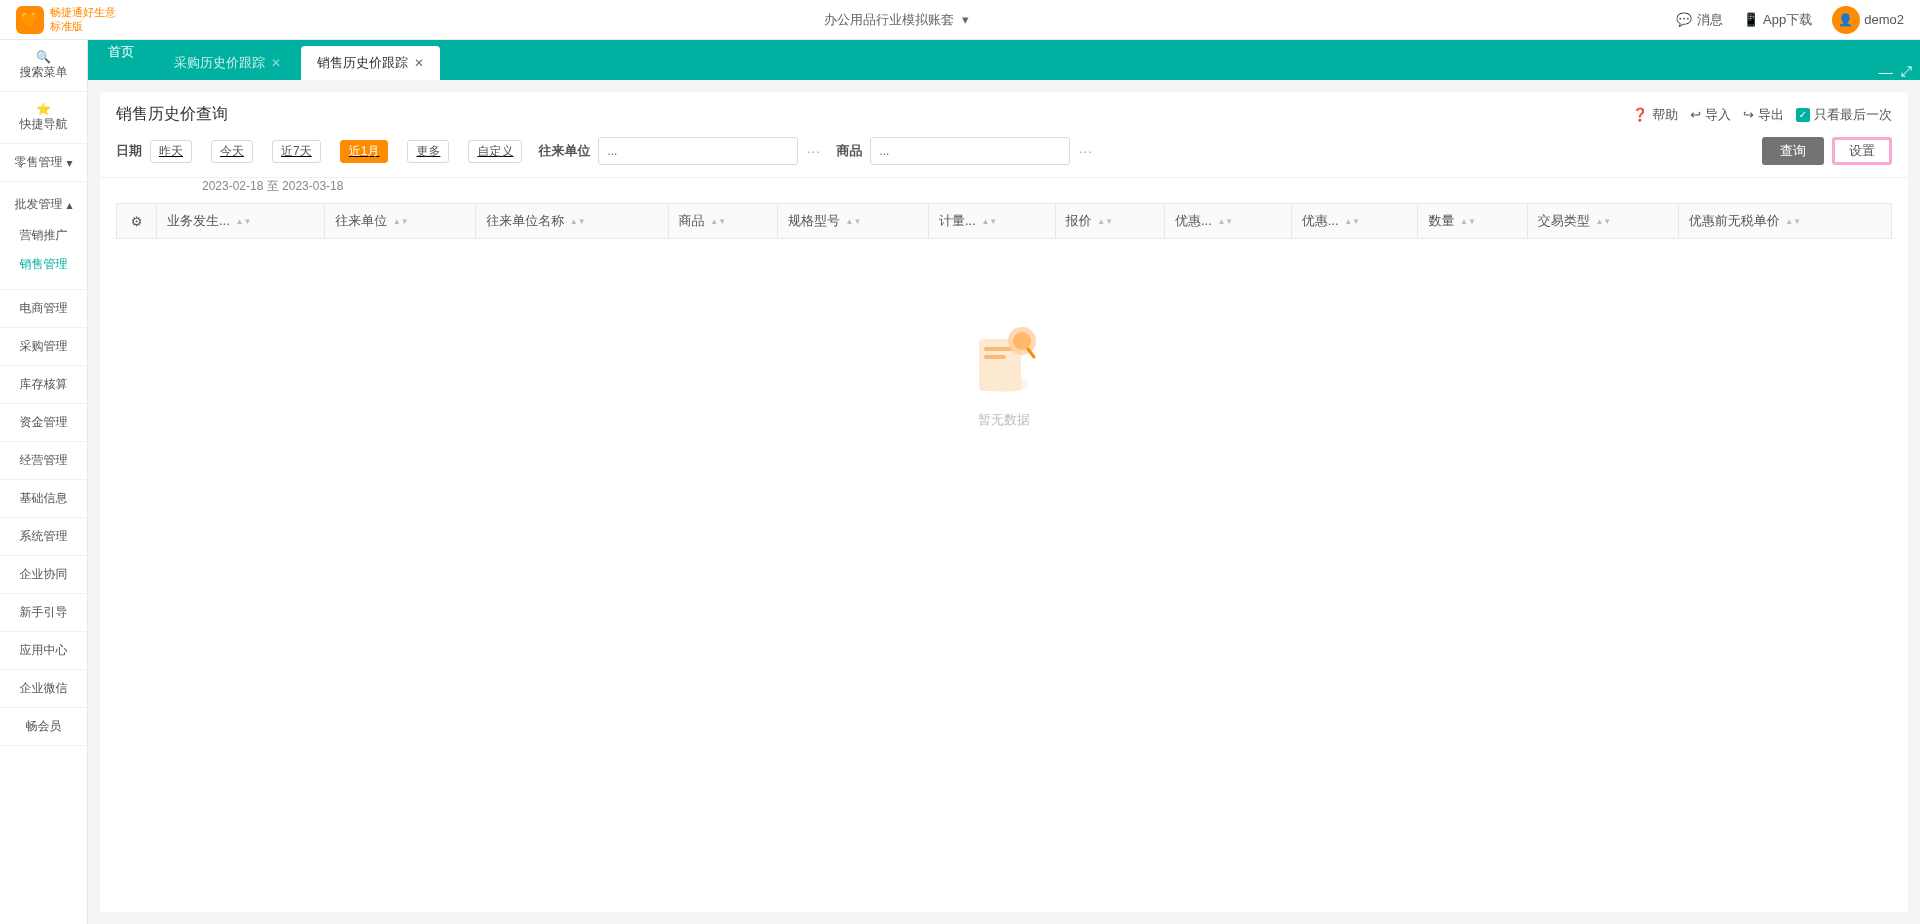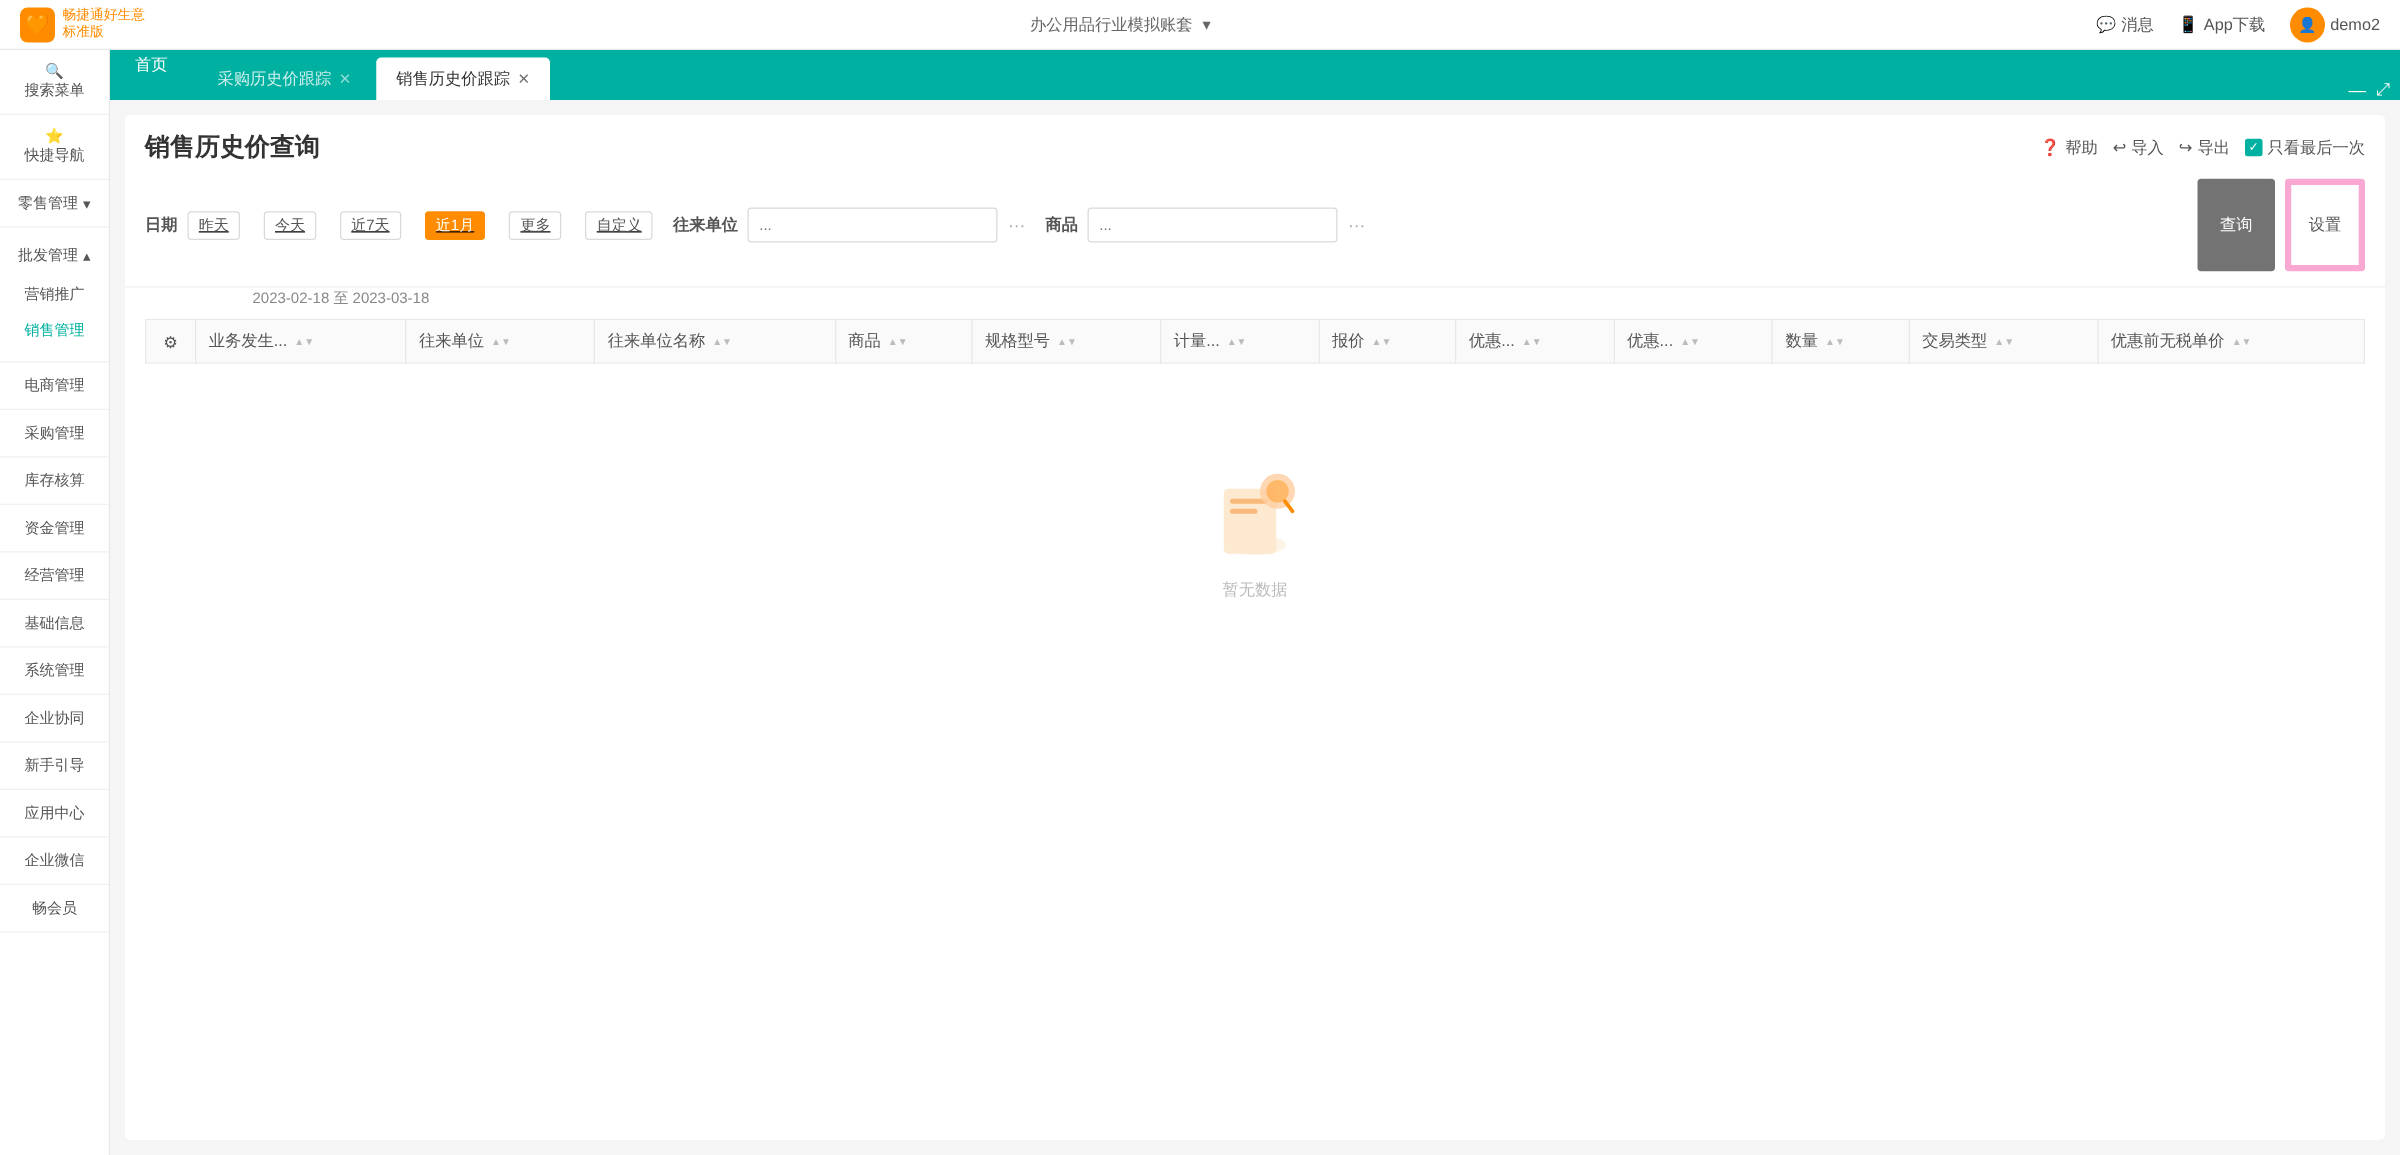--- a/index.html
+++ b/index.html
@@ -202,22 +202,22 @@
       border-radius: 4px;
       min-height: calc(100% - 0px);
     }
     .page-header {
       padding: 12px 16px 0;
       display: flex;
       align-items: center;
       justify-content: space-between;
     }
     .page-title {
-      font-size: 20px;
-      font-weight: 700;
+      font-size: 16px;
+      font-weight: 400;
       color: #333;
     }
     .page-header-actions {
       display: flex;
       align-items: center;
       gap: 12px;
       font-size: 13px;
       color: #555;
     }
     .page-header-actions .action-item {
@@ -321,23 +321,23 @@
       color: white;
       border: none;
       border-radius: 3px;
       padding: 5px 18px;
       cursor: pointer;
       font-size: 13px;
     }
     .btn-settings {
       background: #fff;
       color: #555;
-      border: 5px solid #f9a8d4;
+      border: 3px solid #f9a8d4;
       border-radius: 3px;
-      padding: 23px 14px;
+      padding: 2px 14px;
       cursor: pointer;
       font-size: 13px;
     }
 
     
     .table-wrapper {
       padding: 0 16px;
       overflow-x: auto;
     }
     table {

